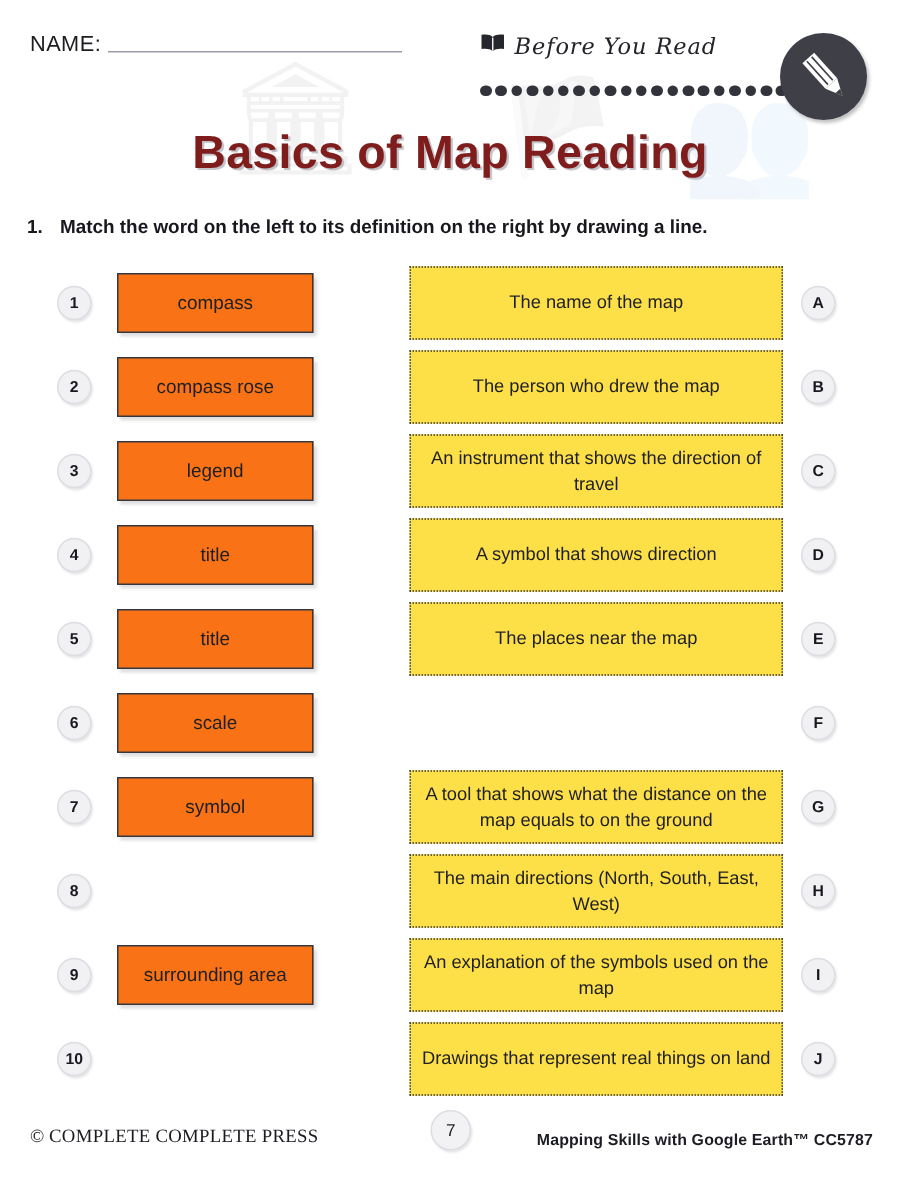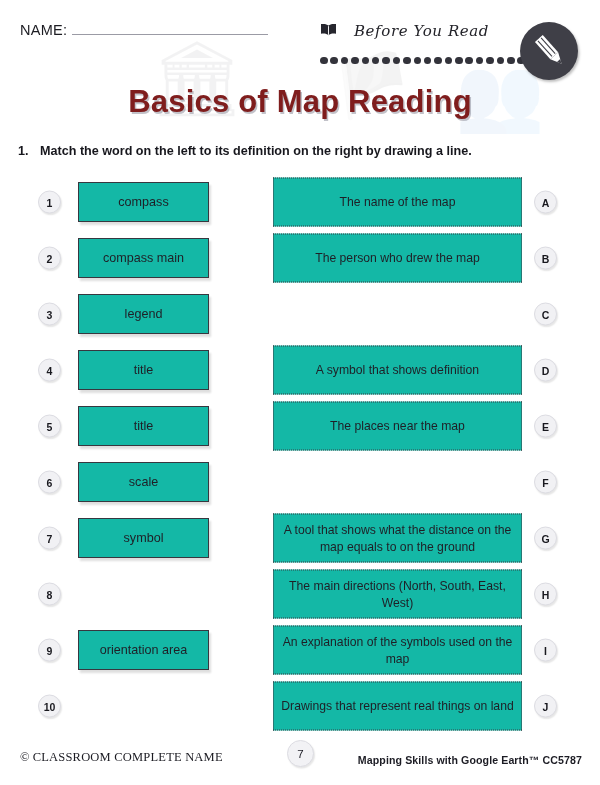--- a/index.html
+++ b/index.html
@@ -50,21 +50,21 @@
     border-bottom: 1px solid #9b9ba5;
     margin-bottom: 3px;
   }
 
   .byr-banner {
     position: absolute;
     left: 320px;
     top: 22px;
     display: flex;
     align-items: flex-start;
-    gap: 17px;
+    gap: 6px;
   }
   .book-icon { display: block; }
   .byr-text {
     font-family: "DejaVu Serif", serif;
     font-size: 15px;
     font-style: italic;
     letter-spacing: 0.6px;
     color: #232329;
     white-space: nowrap;
   }
@@ -157,38 +157,38 @@
   .letter-circle { left: 534px; }
 
   .word-box {
     position: absolute;
     left: 78px;
     top: 50%;
     transform: translateY(-50%);
     width: 129px;
     height: 38px;
     border: 1.4px solid #37373f;
-    background: #14b8a6;
+    background: #f97316;
     box-shadow: 2px 2.5px 2px rgba(0,0,0,0.13);
     display: flex;
     align-items: center;
     justify-content: center;
     font-size: 12.6px;
     color: #1f1f26;
   }
 
   .def-box {
     position: absolute;
     left: 273px;
     top: 50%;
     transform: translateY(-50%);
     width: 249px;
     height: 49px;
     border: 1.4px dotted #3a3a42;
-    background: #14b8a6;
+    background: #fde047;
     display: flex;
     align-items: center;
     justify-content: center;
     text-align: center;
     padding: 0 7px;
     box-sizing: border-box;
     font-size: 12.2px;
     line-height: 1.35;
     color: #1f1f26;
   }
@@ -306,35 +306,36 @@
 
     <div class="match-row">
       <div class="num-circle">1</div>
       <div class="word-box">compass</div>
       <div class="def-box">The name of the map</div>
       <div class="letter-circle">A</div>
     </div>
 
     <div class="match-row">
       <div class="num-circle">2</div>
-      <div class="word-box">compass main</div>
+      <div class="word-box">compass rose</div>
       <div class="def-box">The person who drew the map</div>
       <div class="letter-circle">B</div>
     </div>
 
     <div class="match-row">
       <div class="num-circle">3</div>
       <div class="word-box">legend</div>
+      <div class="def-box">An instrument that shows the direction of travel</div>
       <div class="letter-circle">C</div>
     </div>
 
     <div class="match-row">
       <div class="num-circle">4</div>
       <div class="word-box">title</div>
-      <div class="def-box">A symbol that shows definition</div>
+      <div class="def-box">A symbol that shows direction</div>
       <div class="letter-circle">D</div>
     </div>
 
     <div class="match-row">
       <div class="num-circle">5</div>
       <div class="word-box">title</div>
       <div class="def-box">The places near the map</div>
       <div class="letter-circle">E</div>
     </div>
 
@@ -352,35 +353,35 @@
     </div>
 
     <div class="match-row">
       <div class="num-circle">8</div>
       <div class="def-box">The main directions (North, South, East, West)</div>
       <div class="letter-circle">H</div>
     </div>
 
     <div class="match-row">
       <div class="num-circle">9</div>
-      <div class="word-box">orientation area</div>
+      <div class="word-box">surrounding area</div>
       <div class="def-box">An explanation of the symbols used on the map</div>
       <div class="letter-circle">I</div>
     </div>
 
     <div class="match-row">
       <div class="num-circle">10</div>
       <div class="def-box">Drawings that represent real things on land</div>
       <div class="letter-circle">J</div>
     </div>
 
   </div>
 
   <div class="footer-copyright">
     <span>©</span>
-    <span>CLASSROOM COMPLETE NAME</span>
+    <span>COMPLETE COMPLETE PRESS</span>
   </div>
 
   <div class="page-circle">7</div>
 
   <div class="footer-series">Mapping Skills with Google Earth™ CC5787</div>
 
 </div>
 
 </body></html>

